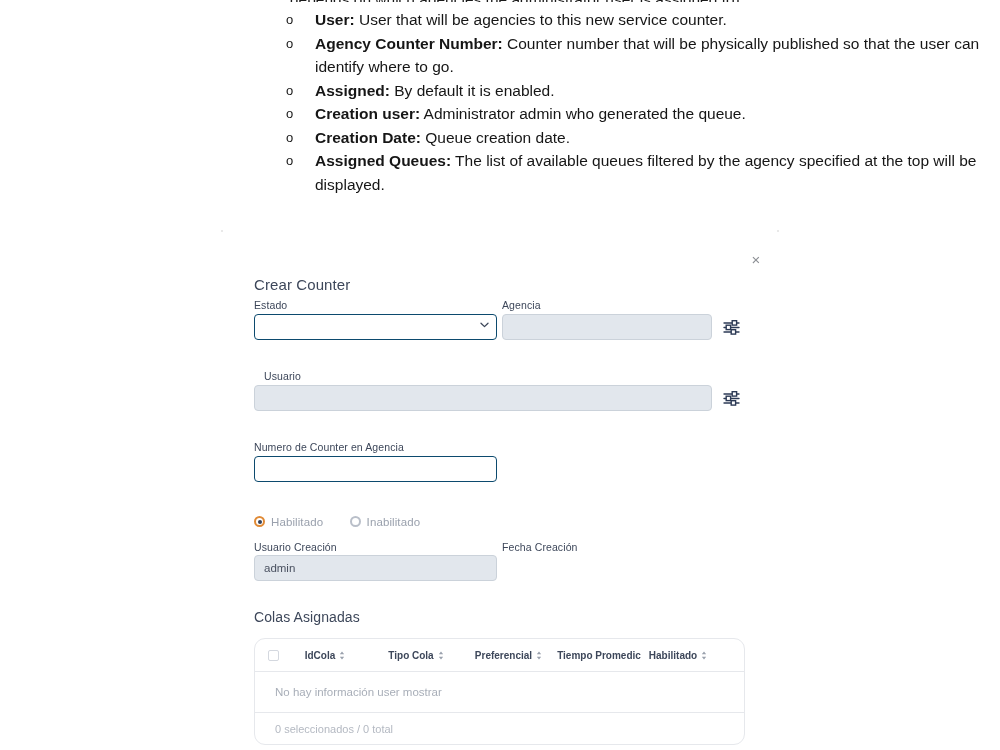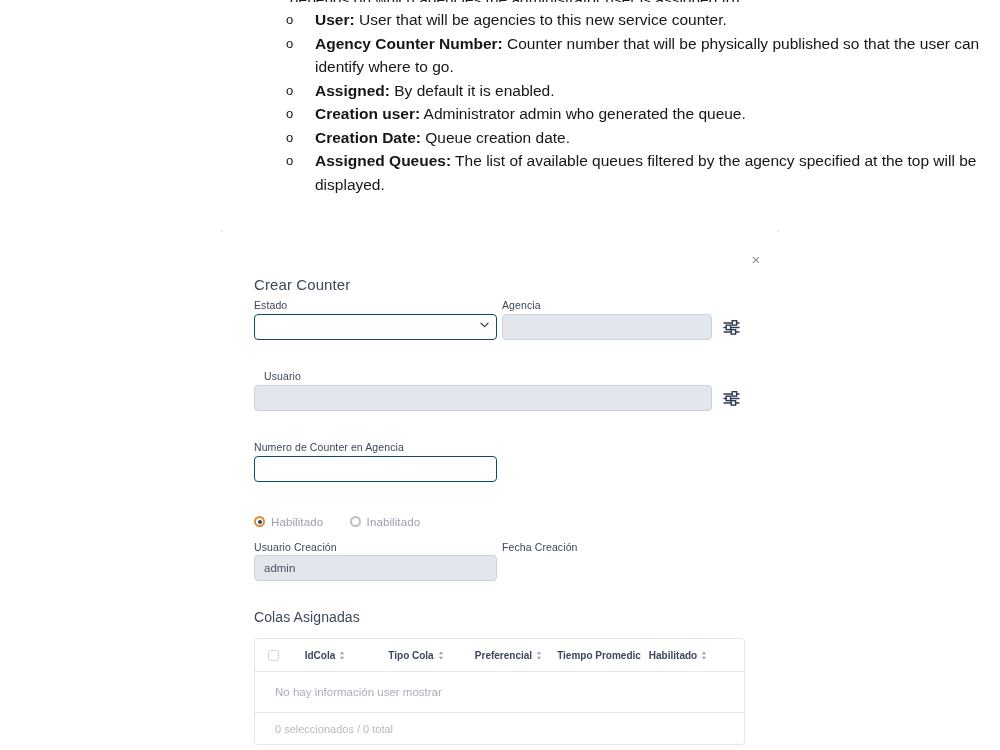--- a/index.html
+++ b/index.html
@@ -215,21 +215,21 @@
   }
 
   
   .tbl {
     position: absolute;
     left: 33px;
     top: 408px;
     width: 491px;
     box-sizing: border-box;
     border: 1px solid #e6e8ec;
-    border-radius: 3px;
+    border-radius: 11px;
     background: #ffffff;
     overflow: hidden;
   }
   .tbl-head {
     display: flex;
     align-items: center;
     height: 32px;
     border-bottom: 1px solid #e6e8ec;
     padding-left: 13px;
   }

